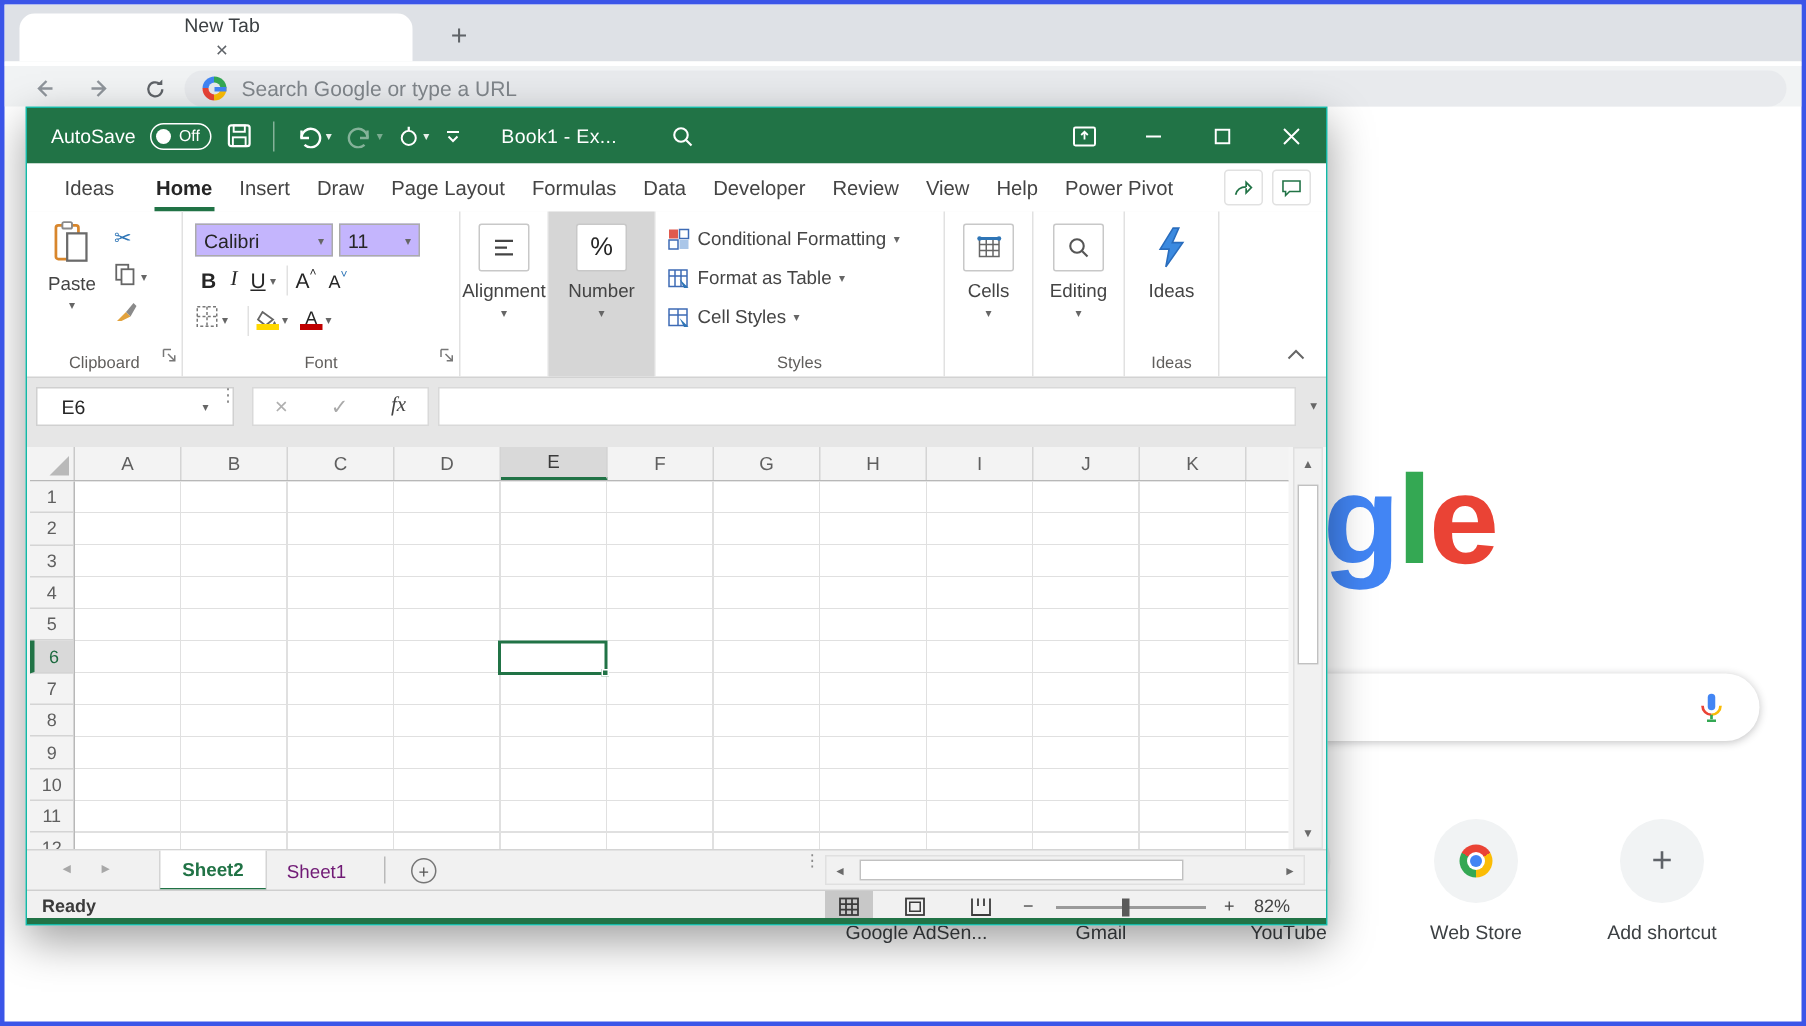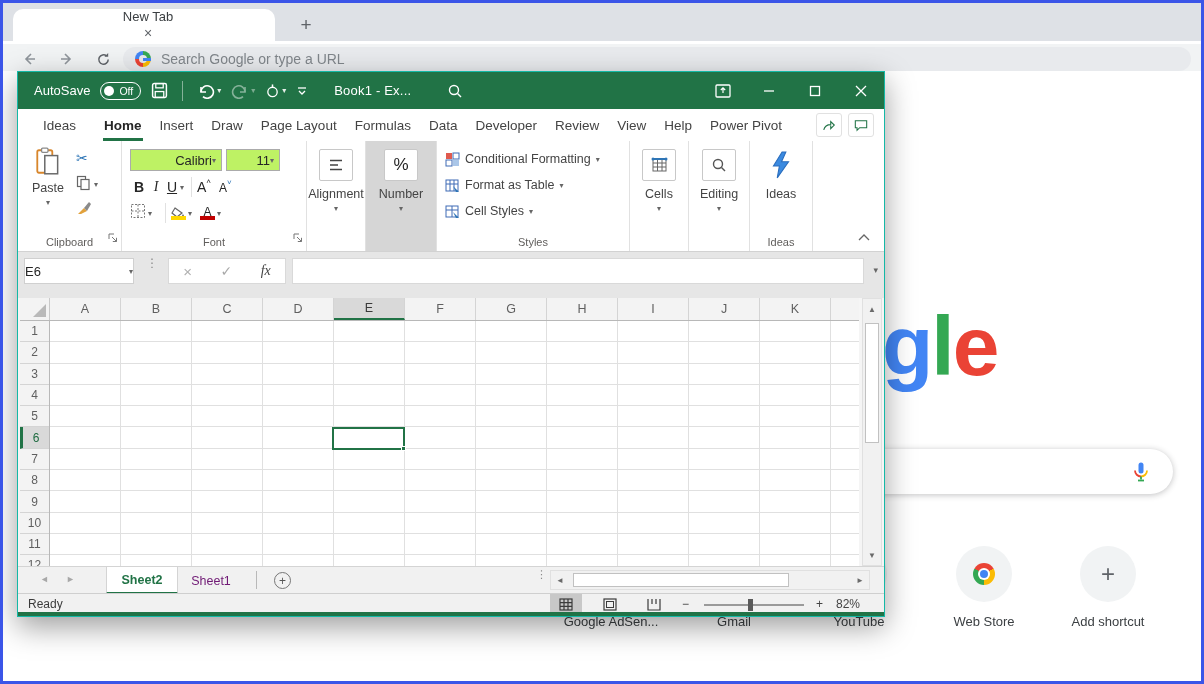--- a/index.html
+++ b/index.html
@@ -78,38 +78,38 @@
   .grp-number { background:#d6d6d6; }
 
   
   .paste-big { position:absolute; left:8px; top:6px; width:44px; text-align:center; }
   .clip-col { position:absolute; left:58px; top:8px; display:flex; flex-direction:column; gap:7px; }
   .clip-row { display:flex; align-items:center; gap:3px; height:18px; }
   .scissors { color:#2e75b6; font-size:14px; }
 
   
   .fgrp-row { position:absolute; left:8px; display:flex; align-items:center; }
-  .selbox { background:#bef264; border:1px solid #ababab; height:22px; display:flex; align-items:center; font-size:13px; color:#262626;
-    padding:0 5px; justify-content:flex-end; }
+  .selbox { background:#c4b5fd; border:1px solid #ababab; height:22px; display:flex; align-items:center; font-size:13px; color:#262626;
+    padding:0 5px; justify-content:space-between; }
   .selchev { font-size:8px; color:#666; }
   .fmt-b { font-weight:bold; font-size:14px; color:#262626; width:18px; text-align:center; }
   .fmt-i { font-style:italic; font-family:"Liberation Serif",serif; font-size:14px; color:#262626; width:16px; text-align:center; }
   .fmt-u { text-decoration:underline; font-size:14px; color:#262626; width:16px; text-align:center; }
   .mini-sep { width:1px; height:20px; background:#e1e1e1; margin:0 5px; }
   .fontsz { position:relative; font-size:14px; color:#262626; }
   .fontsz sup { font-size:8px; position:relative; top:-2px; }
   .colorbar { display:inline-block; width:15px; height:4px; margin-top:-2px; }
 
   
   .style-row { display:flex; align-items:center; gap:5px; height:26px; padding-left:8px; font-size:12.5px; color:#444; }
 
   
   .fbar { position:absolute; left:0; top:180px; width:100%; height:46px; background:#e6e6e6; }
-  .namebox { position:absolute; left:6px; top:6px; width:110px; height:26px; background:#fff; border:1px solid #d0d0d0;
-    display:flex; align-items:center; padding:0 0; justify-content:space-between; font-size:13px; color:#262626; }
+  .namebox { position:absolute; left:6px; top:6px; width:132px; height:26px; background:#fff; border:1px solid #d0d0d0;
+    display:flex; align-items:center; padding:0 16px; justify-content:space-between; font-size:13px; color:#262626; }
   .fbar-dots { position:absolute; left:128px; top:8px; color:#8a8a8a; font-size:12px; letter-spacing:0; line-height:7px; text-align:center; }
   .fbar-btns { position:absolute; left:150px; top:6px; width:118px; height:26px; background:#fff; border:1px solid #d9d9d9;
     display:flex; align-items:center; justify-content:space-around; }
   .fx { font-family:"Liberation Serif",serif; font-style:italic; font-size:14px; color:#444; }
   .dim { color:#b0b0b0; } .dim2 { color:#a9a9a9; }
   .finput { position:absolute; left:274px; top:6px; width:572px; height:26px; background:#fff; border:1px solid #d9d9d9; font-size:13px; padding:0 6px; display:flex; align-items:center; }
   .fbar-chev { position:absolute; right:6px; top:13px; color:#666; font-size:9px; }
 
   
   .colhdrs { position:absolute; left:2px; top:226px; width:839px; height:23px; display:flex; background:#f3f3f3; border-bottom:1px solid #b8b8b8; }
@@ -141,21 +141,21 @@
   .stab-sep { position:absolute; top:4px; width:1px; height:18px; background:#b9b9b9; }
   .addsheet { position:absolute; left:256px; top:5px; width:17px; height:17px; border:1px solid #767676; border-radius:50%;
     display:flex; align-items:center; justify-content:center; font-size:12px; color:#555; }
   .hsb-dots { position:absolute; left:518px; top:4px; color:#8a8a8a; font-size:11px; line-height:6px; text-align:center; }
   .hsb { position:absolute; left:532px; top:3px; width:320px; height:20px; background:#f1f1f1; border:1px solid #e0e0e0; }
   .hsb-arrow { position:absolute; top:0; width:18px; height:100%; display:flex; align-items:center; justify-content:center; font-size:8px; color:#6a6a6a; }
   .hsb-thumb { position:absolute; left:22px; top:2px; width:216px; height:14px; background:#fff; border:1px solid #c1c1c1; }
 
   
   .statusbar { position:absolute; left:0; top:521px; width:100%; height:21px; background:#f1f1f1; border-top:1px solid #cfcfcf; }
-  .status-txt { position:absolute; left:10px; top:3px; font-size:12px; color:#3b3b3b; }
+  .status-txt { position:absolute; left:10px; top:3px; font-size:12px; color:#3b3b3b;font-weight:bold; }
   .viewbtn { position:absolute; top:0; width:32px; height:21px; display:flex; align-items:center; justify-content:center; }
   .viewbtn.active { background:#c8c8c8; }
   .zoomtxt { position:absolute; top:3px; font-size:12px; color:#444; }
   .zoomtrack { position:absolute; left:686px; top:10px; width:100px; height:1.5px; background:#9a9a9a; }
   .zoomhandle { position:absolute; left:730px; top:5px; width:5px; height:12px; background:#5a5a5a; }
   .greenline { position:absolute; left:0; bottom:0; width:100%; height:4px; background:#217346; }
 </style>
 </head>
 <body>
 

